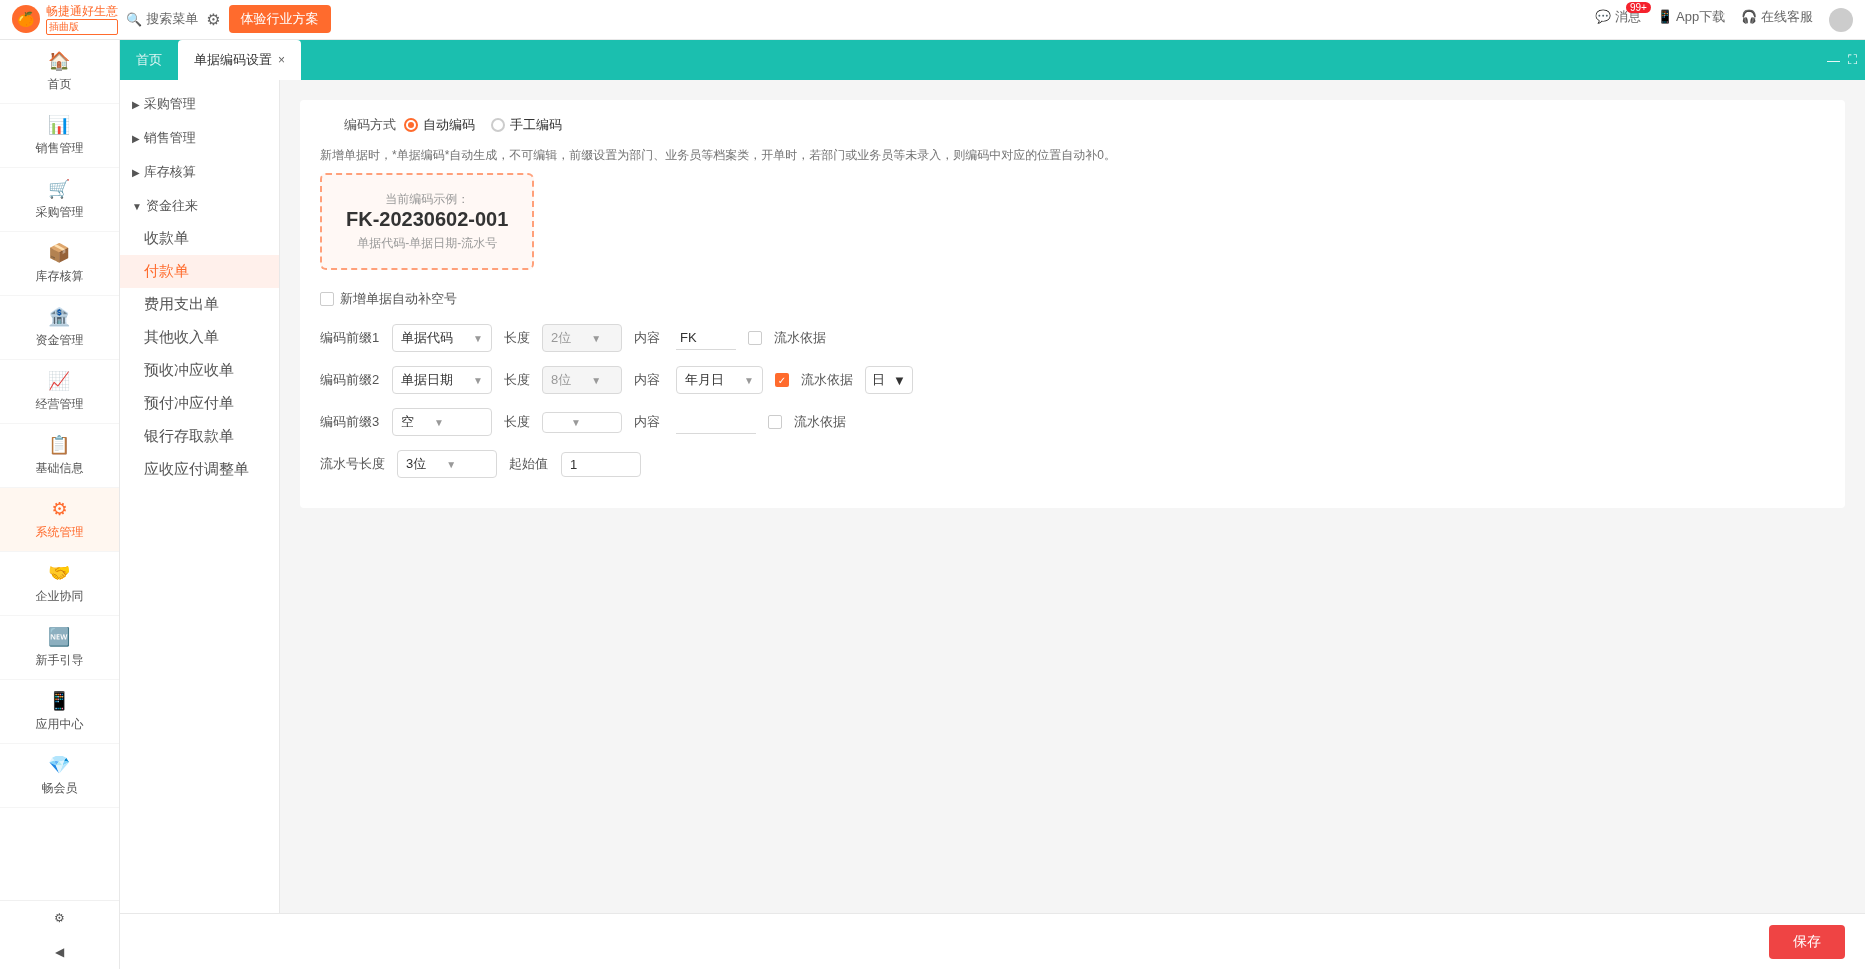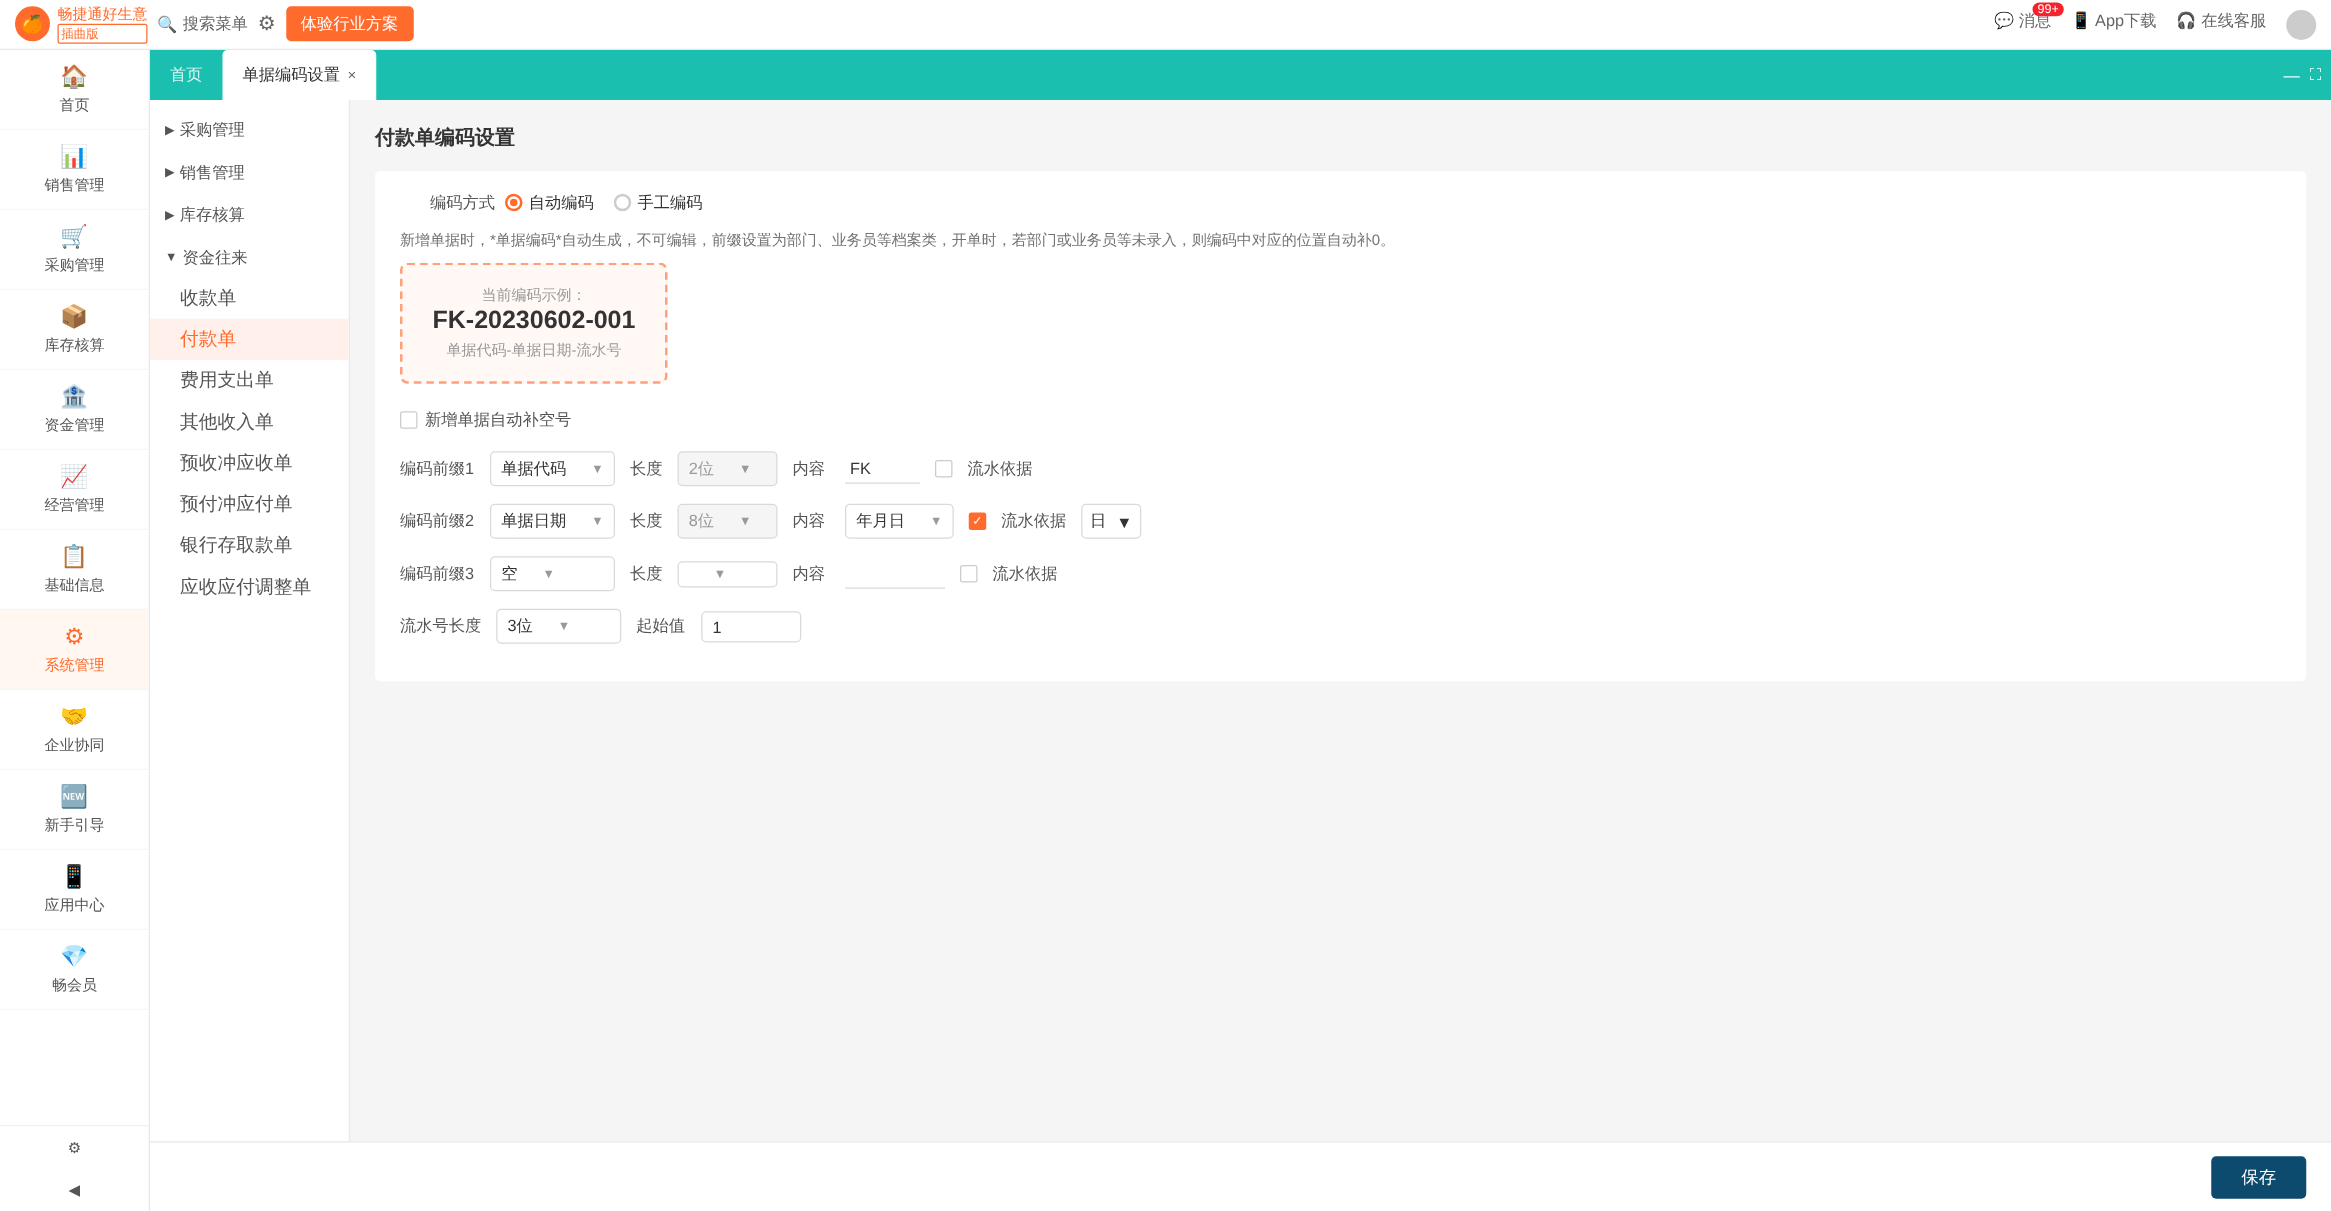--- a/index.html
+++ b/index.html
@@ -225,21 +225,21 @@
       height: 56px;
       background: #fff;
       border-top: 1px solid #e8e8e8;
       display: flex;
       align-items: center;
       justify-content: flex-end;
       padding: 0 20px;
       flex-shrink: 0;
     }
     .save-btn {
-      background: #0c4a6e;
+      background: #ef4444;
       color: #fff;
       border: none;
       border-radius: 4px;
       padding: 8px 24px;
       cursor: pointer;
       font-size: 14px;
     }
 
     .length-label { color: #555; white-space: nowrap; }
     .content-label { color: #555; white-space: nowrap; min-width: 30px; }
@@ -390,21 +390,20 @@
           <div class="nav-item">费用支出单</div>
           <div class="nav-item">其他收入单</div>
           <div class="nav-item">预收冲应收单</div>
           <div class="nav-item">预付冲应付单</div>
           <div class="nav-item">银行存取款单</div>
           <div class="nav-item">应收应付调整单</div>
         </div>
       </div>
 
       <div class="right-panel">
-        <div class="page-title">付款单编码设置</div>
 
         <div class="section-card">
           
           <div class="encoding-method">
             <span class="method-label">编码方式</span>
             <div class="radio-group">
               <div class="radio-item">
                 <div class="radio-circle checked"></div>
                 <span>自动编码</span>
               </div>

